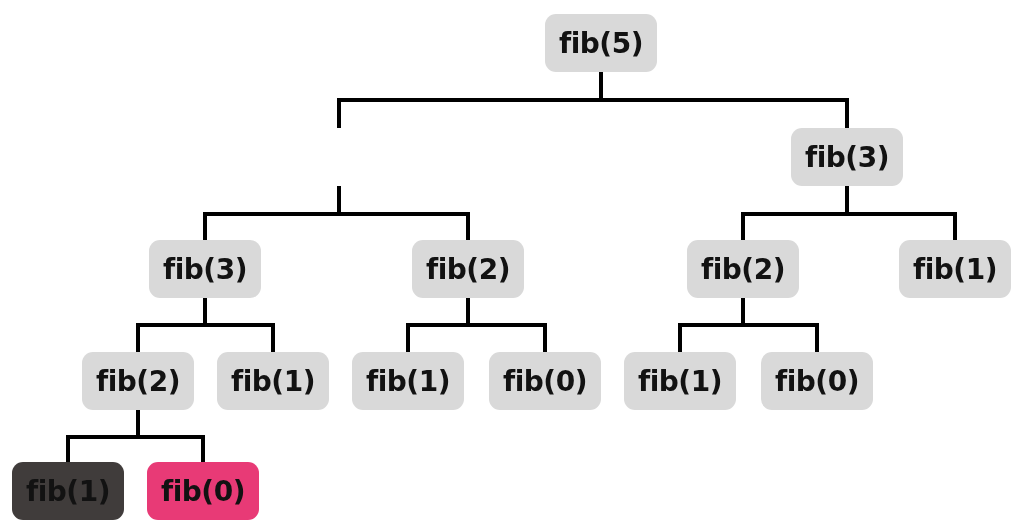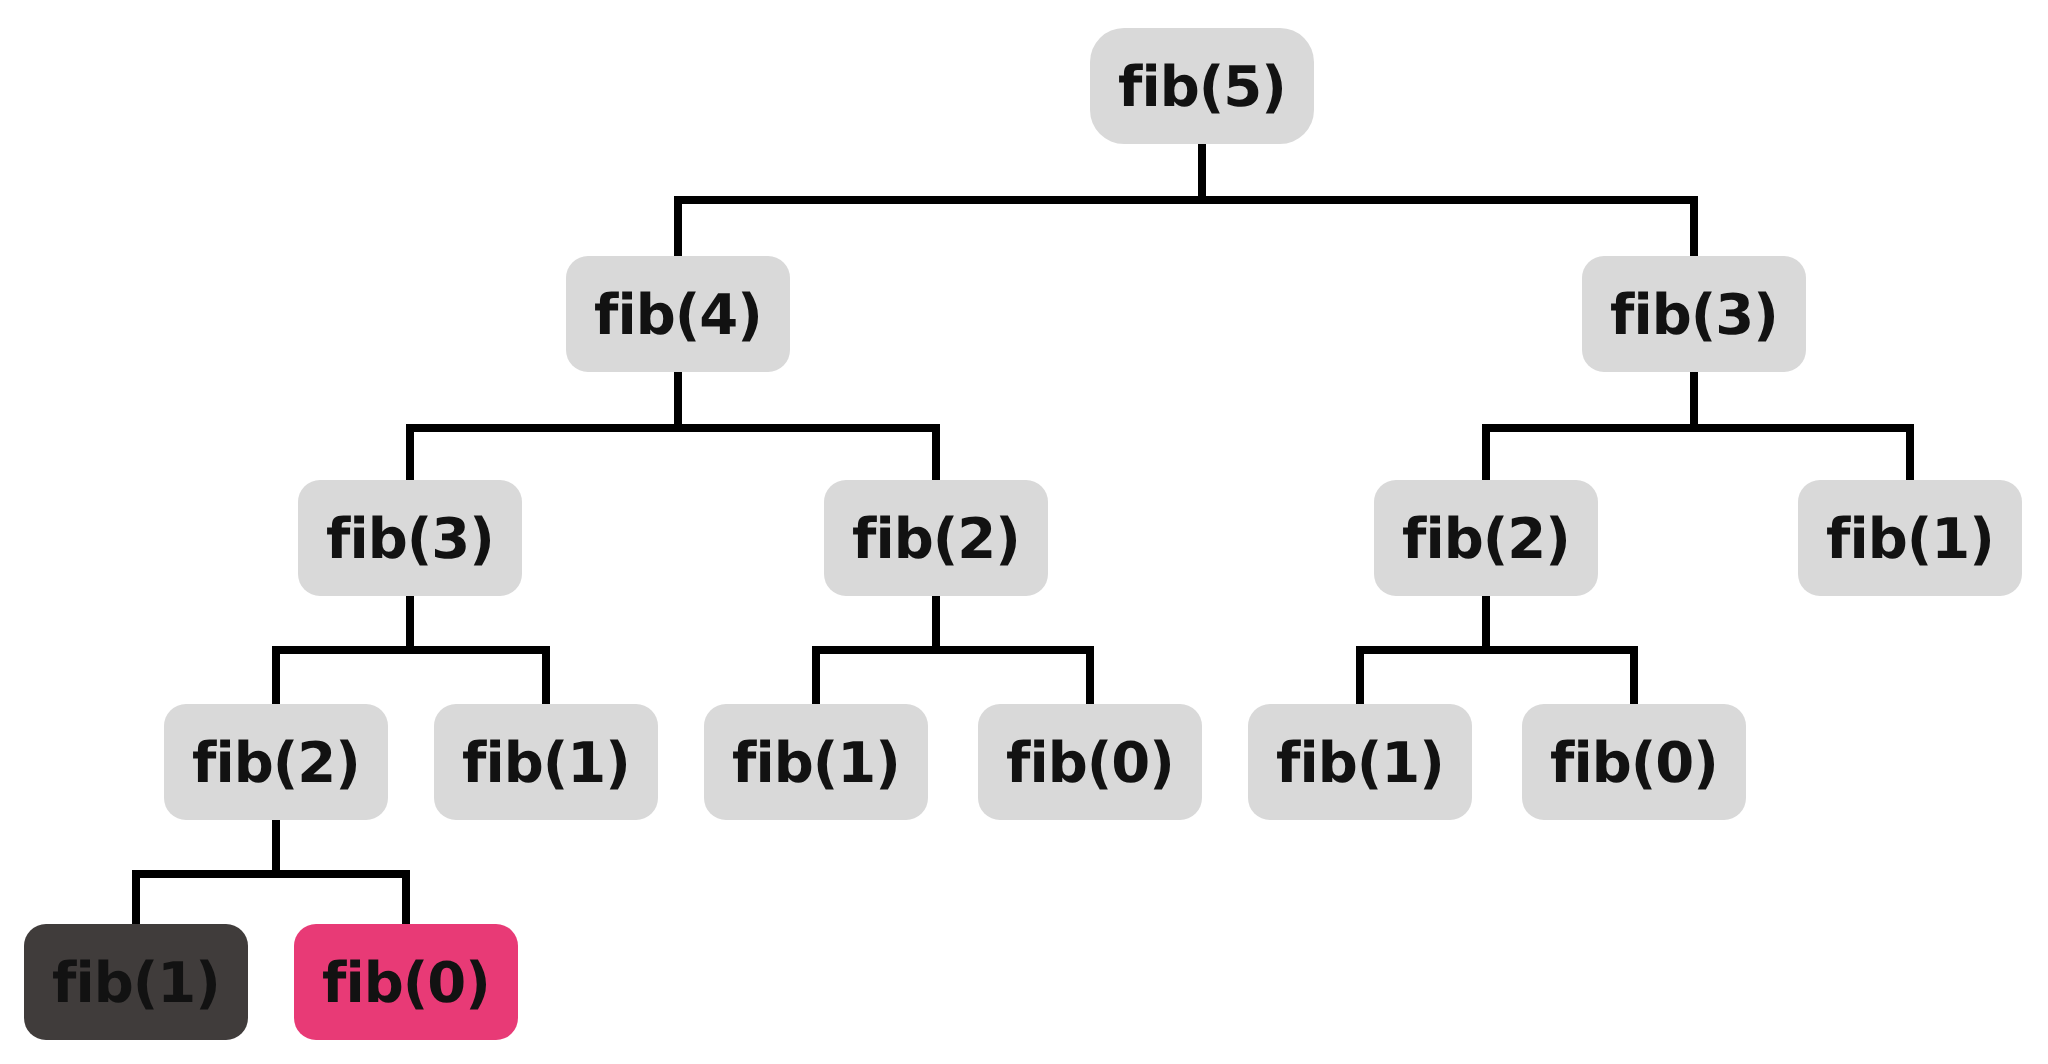--- a/index.html
+++ b/index.html
@@ -74,23 +74,22 @@
     <path d="M468 298 L468 325"></path>
     <path d="M408 352 L408 325 L545 325 L545 352"></path>
 
     <path d="M743 298 L743 325"></path>
     <path d="M680 352 L680 325 L817 325 L817 352"></path>
 
     <path d="M138 410 L138 437"></path>
     <path d="M68 462 L68 437 L203 437 L203 462"></path>
   </svg>
 
-  <div class="node" style="left:545px; top:14px;border-radius:17px;" data-variant="default">fib(5)</div>
+  <div class="node" style="left:545px; top:14px;" data-variant="default">fib(5)</div>
 
-  <div class="node" style="left:283px; top:128px;" data-variant="default">fib(4)</div>
   <div class="node" style="left:791px; top:128px;" data-variant="default">fib(3)</div>
 
   <div class="node" style="left:149px; top:240px;" data-variant="default">fib(3)</div>
   <div class="node" style="left:412px; top:240px;" data-variant="default">fib(2)</div>
   <div class="node" style="left:687px; top:240px;" data-variant="default">fib(2)</div>
   <div class="node" style="left:899px; top:240px;" data-variant="default">fib(1)</div>
 
   <div class="node" style="left:82px;  top:352px;" data-variant="default">fib(2)</div>
   <div class="node" style="left:217px; top:352px;" data-variant="default">fib(1)</div>
   <div class="node" style="left:352px; top:352px;" data-variant="default">fib(1)</div>

